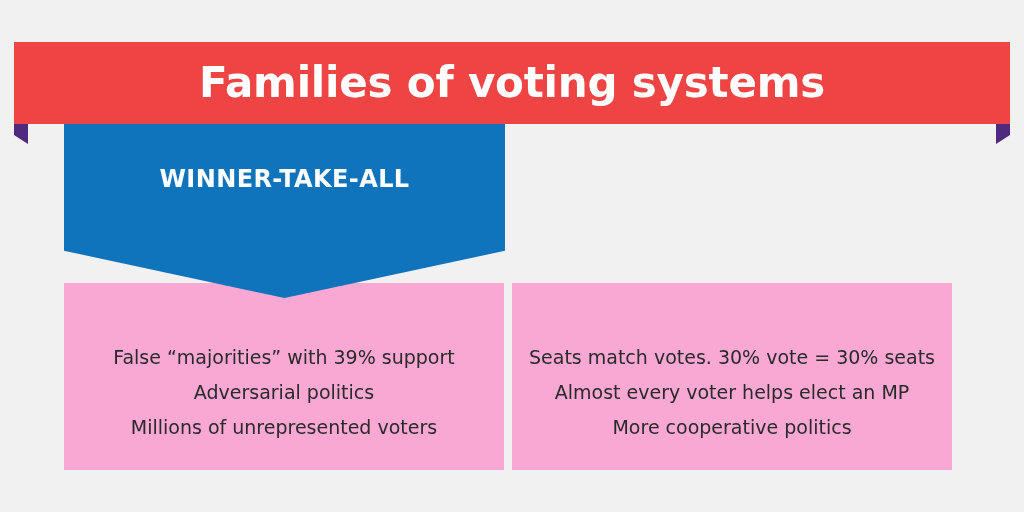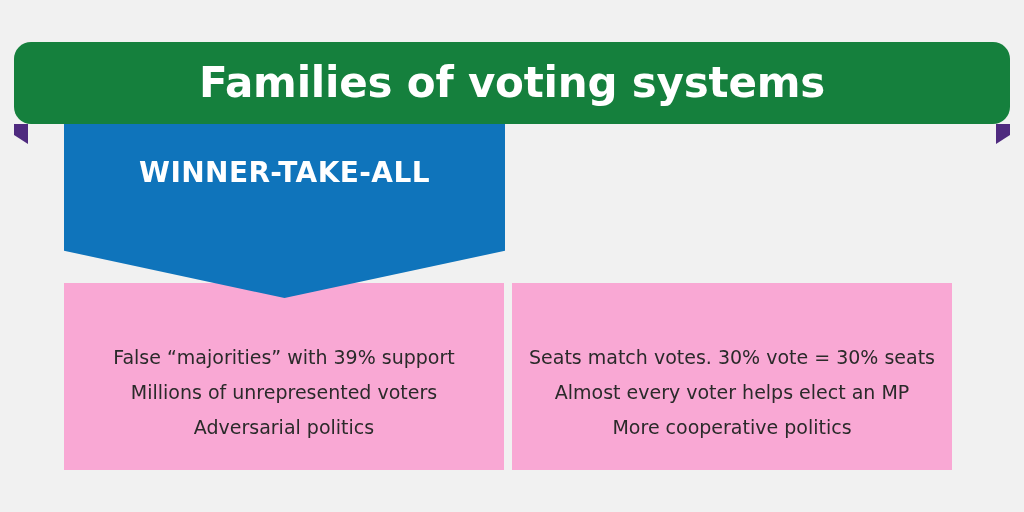--- a/index.html
+++ b/index.html
@@ -21,23 +21,22 @@
     background: #F1F1F1;
   }
 
   
   .banner {
     position: absolute;
     left: 14px;
     top: 42px;
     width: 996px;
     height: 82px;
-    background: #15803d;
+    background: #ef4444;
     z-index: 5;
-    border-radius: 17px;
   }
   .banner-title {
     position: absolute;
     left: 0;
     right: 0;
     top: 0;
     height: 82px;
     display: flex;
     align-items: center;
     justify-content: center;
@@ -76,25 +75,25 @@
     background: #0F74BB;
     clip-path: polygon(0 0, 100% 0, 100% 73%, 50% 100%, 0 73%);
     z-index: 3;
   }
   .blue-panel.left  { left: 64px; }
   .blue-panel.right { left: 512px; }
   .blue-label {
     position: absolute;
     left: 0;
     right: 0;
-    top: 36px;
+    top: 44px;
     text-align: center;
     color: #FFFFFF;
     font-family: "DejaVu Sans", sans-serif;
-    font-size: 28px;
+    font-size: 24px;
     font-weight: bold;
     letter-spacing: 0.4px;
     line-height: 1;
     white-space: nowrap;
   }
 
   
   .gray-box {
     position: absolute;
     top: 283px;
@@ -138,22 +137,22 @@
   </div>
 
   <div class="blue-panel left">
     <div class="blue-label">WINNER-TAKE-ALL</div>
   </div>
 
 
   <div class="gray-box left">
     <div class="gray-lines">
       <div class="gray-line">False “majorities” with 39% support</div>
+      <div class="gray-line">Adversarial politics</div>
       <div class="gray-line">Millions of unrepresented voters</div>
-      <div class="gray-line">Adversarial politics</div>
     </div>
   </div>
 
   <div class="gray-box right">
     <div class="gray-lines">
       <div class="gray-line">Seats match votes. 30% vote = 30% seats</div>
       <div class="gray-line">Almost every voter helps elect an MP</div>
       <div class="gray-line">More cooperative politics</div>
     </div>
   </div>

